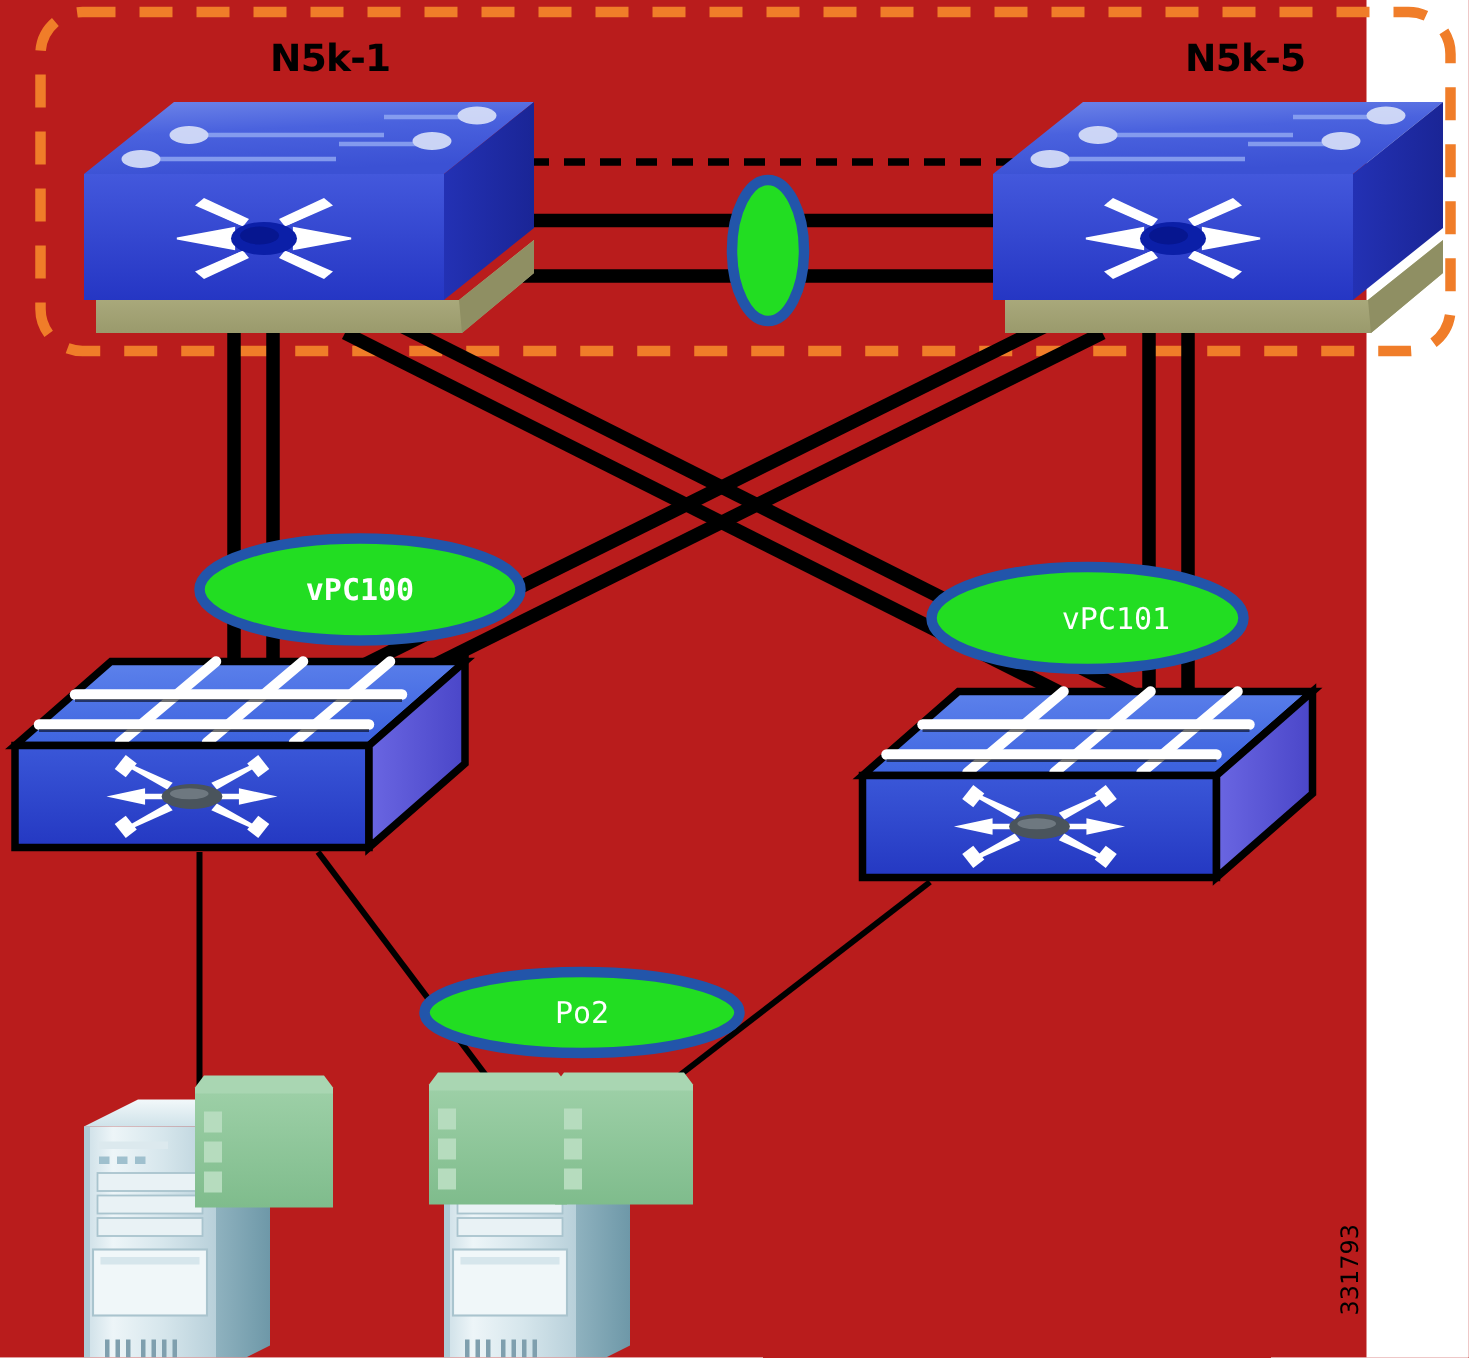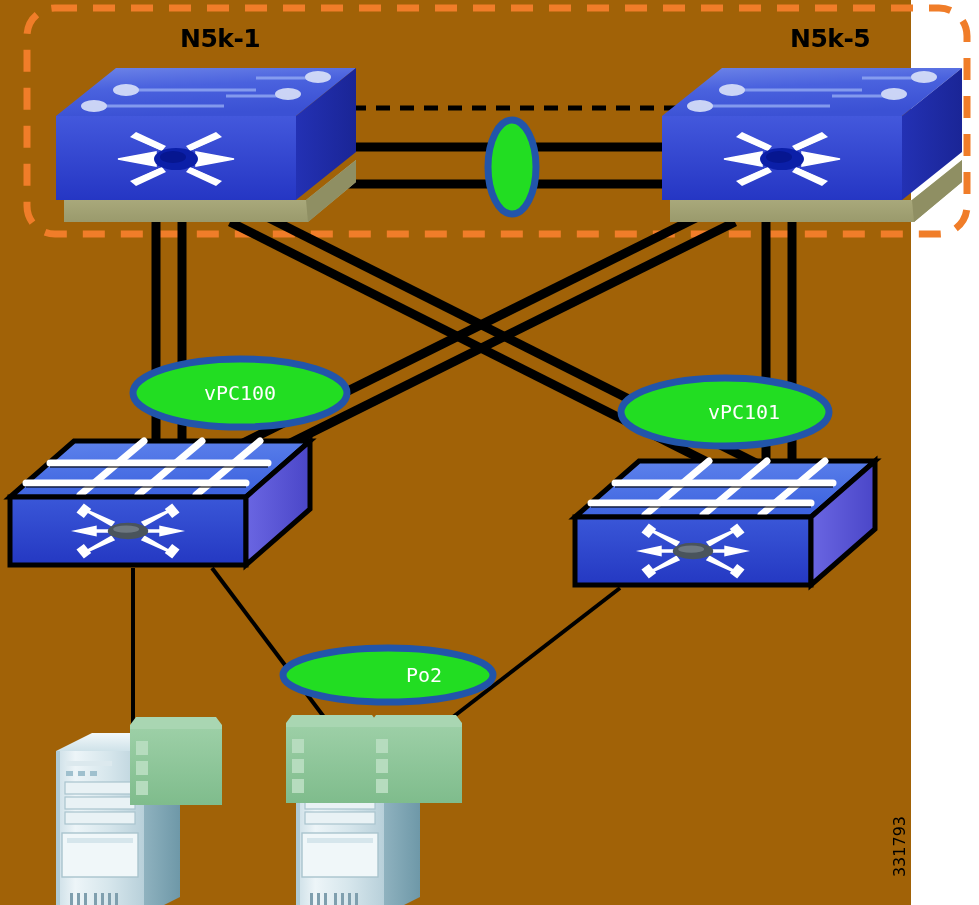--- a/index.html
+++ b/index.html
@@ -1,21 +1,21 @@
 <!DOCTYPE html>
 <html><head>
 <meta charset="utf-8">
 <title>vPC Topology Diagram</title>
 <style>
   html,body{margin:0;padding:0;background:#ffffff;}
   body{
     font-family:"DejaVu Sans","Liberation Sans",sans-serif;
     width:979px;height:905px;overflow:hidden;position:relative;
   }
-  #stage{position:relative;width:911px;height:905px;background:#a16207;}
+  #stage{position:relative;width:911px;height:905px;background:#b91c1c;}
   #canvas{position:absolute;left:0;top:0;width:979px;height:905px;}
   .dev-label{
     position:absolute;font-weight:bold;font-size:25px;color:#000000;
     font-family:"DejaVu Sans","Liberation Sans",sans-serif;
     letter-spacing:-0.5px;white-space:nowrap;
   }
   .pc-label{
     position:absolute;color:#ffffff;font-size:20px;white-space:nowrap;
     font-family:"DejaVu Sans Mono","Liberation Mono",monospace;
     letter-spacing:0px;
@@ -307,21 +307,21 @@
 
     <g>
       <ellipse cx="388" cy="675" rx="105" ry="27" fill="#22DD22" stroke="#2255AA" stroke-width="7"></ellipse>
     </g>
   </svg>
 
   <div class="dev-label" style="left:180px;top:24px;">N5k-1</div>
 
   <div class="dev-label" style="left:790px;top:24px;">N5k-5</div>
 
-  <div class="pc-label" style="left:240px;top:393px;transform:translate(-50%,-50%);">vPC100</div>
+  <div class="pc-label" style="left:240px;top:393px;transform:translate(-50%,-50%);font-weight:bold;">vPC100</div>
 
   <div class="pc-label" style="left:725px;top:412px;transform:translate(-50%,-50%);margin-left:19px;">vPC101</div>
 
-  <div class="pc-label" style="left:388px;top:675px;transform:translate(-50%,-50%);margin-left:36px;">Po2</div>
+  <div class="pc-label" style="left:388px;top:675px;transform:translate(-50%,-50%);">Po2</div>
 
   <div id="figure-number">331793</div>
 
 </div>
 
 </body></html>

